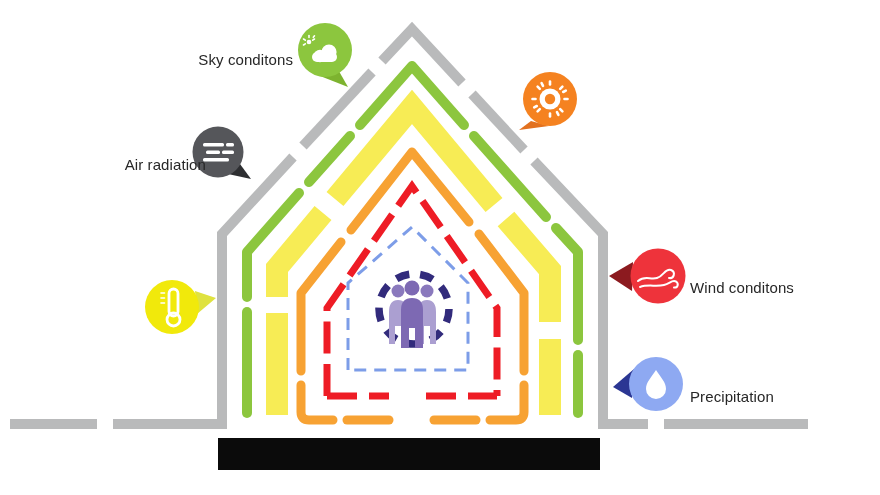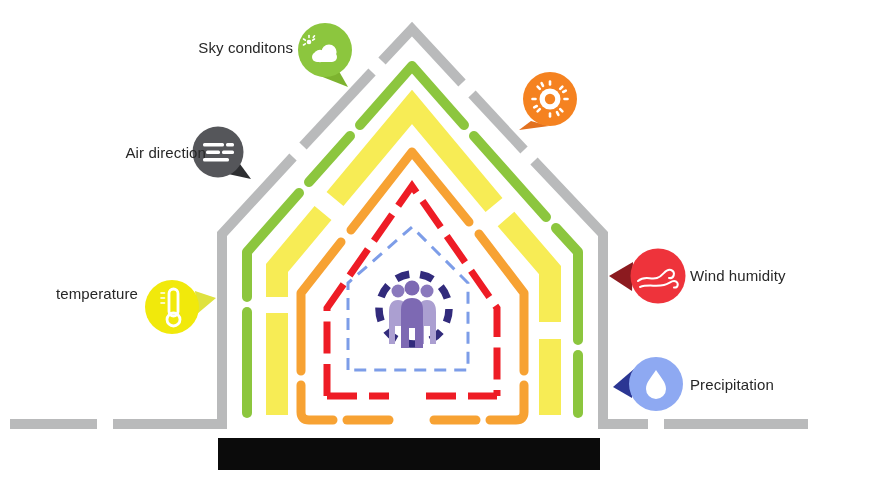--- a/index.html
+++ b/index.html
@@ -3,21 +3,21 @@
 <meta charset="utf-8">
 <style>
   html,body{margin:0;padding:0;background:#ffffff;}
   .canvas{
     position:relative;width:880px;height:495px;background:#ffffff;
     font-family:"Liberation Sans", sans-serif;overflow:hidden;
   }
   .diagram-svg{position:absolute;left:0;top:0;}
   .lbl{
     position:absolute;font-size:15px;font-weight:500;color:#272727;
-    letter-spacing:.1px;line-height:18px;white-space:nowrap;
+    letter-spacing:.1px;line-height:18px;white-space:nowrap;margin-top:12px;
   }
   .lbl.right{text-align:right;}
   .lbl.two-line{line-height:26px;}
 </style>
 </head>
 <body>
 
 <div class="canvas">
 
   <svg class="diagram-svg" width="880" height="495" viewBox="0 0 880 495">
@@ -169,22 +169,21 @@
     <g>
       <polygon points="634,369 632,398 613,387" fill="#2b3693"></polygon>
       <circle cx="656" cy="384" r="27" fill="#8ea9f2"></circle>
       <path d="M 656 370 C 661 378 666 382 666 389 A 10 10 0 1 1 646 389 C 646 382 651 378 656 370 Z" fill="#ffffff"></path>
     </g>
   </svg>
 
   <div class="lbl right" style="right:587px;top:39px;">Sky conditons</div>
 
 
-  <div class="lbl right" style="right:674px;top:144px;">Air direction</div>
+  <div class="lbl right" style="right:674px;top:144px;">Air radiation</div>
 
   <div class="lbl right two-line" style="right:742px;top:281px;">
-    <span style="display:block;">temperature</span>
   </div>
 
-  <div class="lbl" style="left:690px;top:267px;">Wind humidity</div>
+  <div class="lbl" style="left:690px;top:267px;">Wind conditons</div>
 
   <div class="lbl" style="left:690px;top:376px;text-align:right;">Precipitation</div>
 </div>
 
 </body></html>

